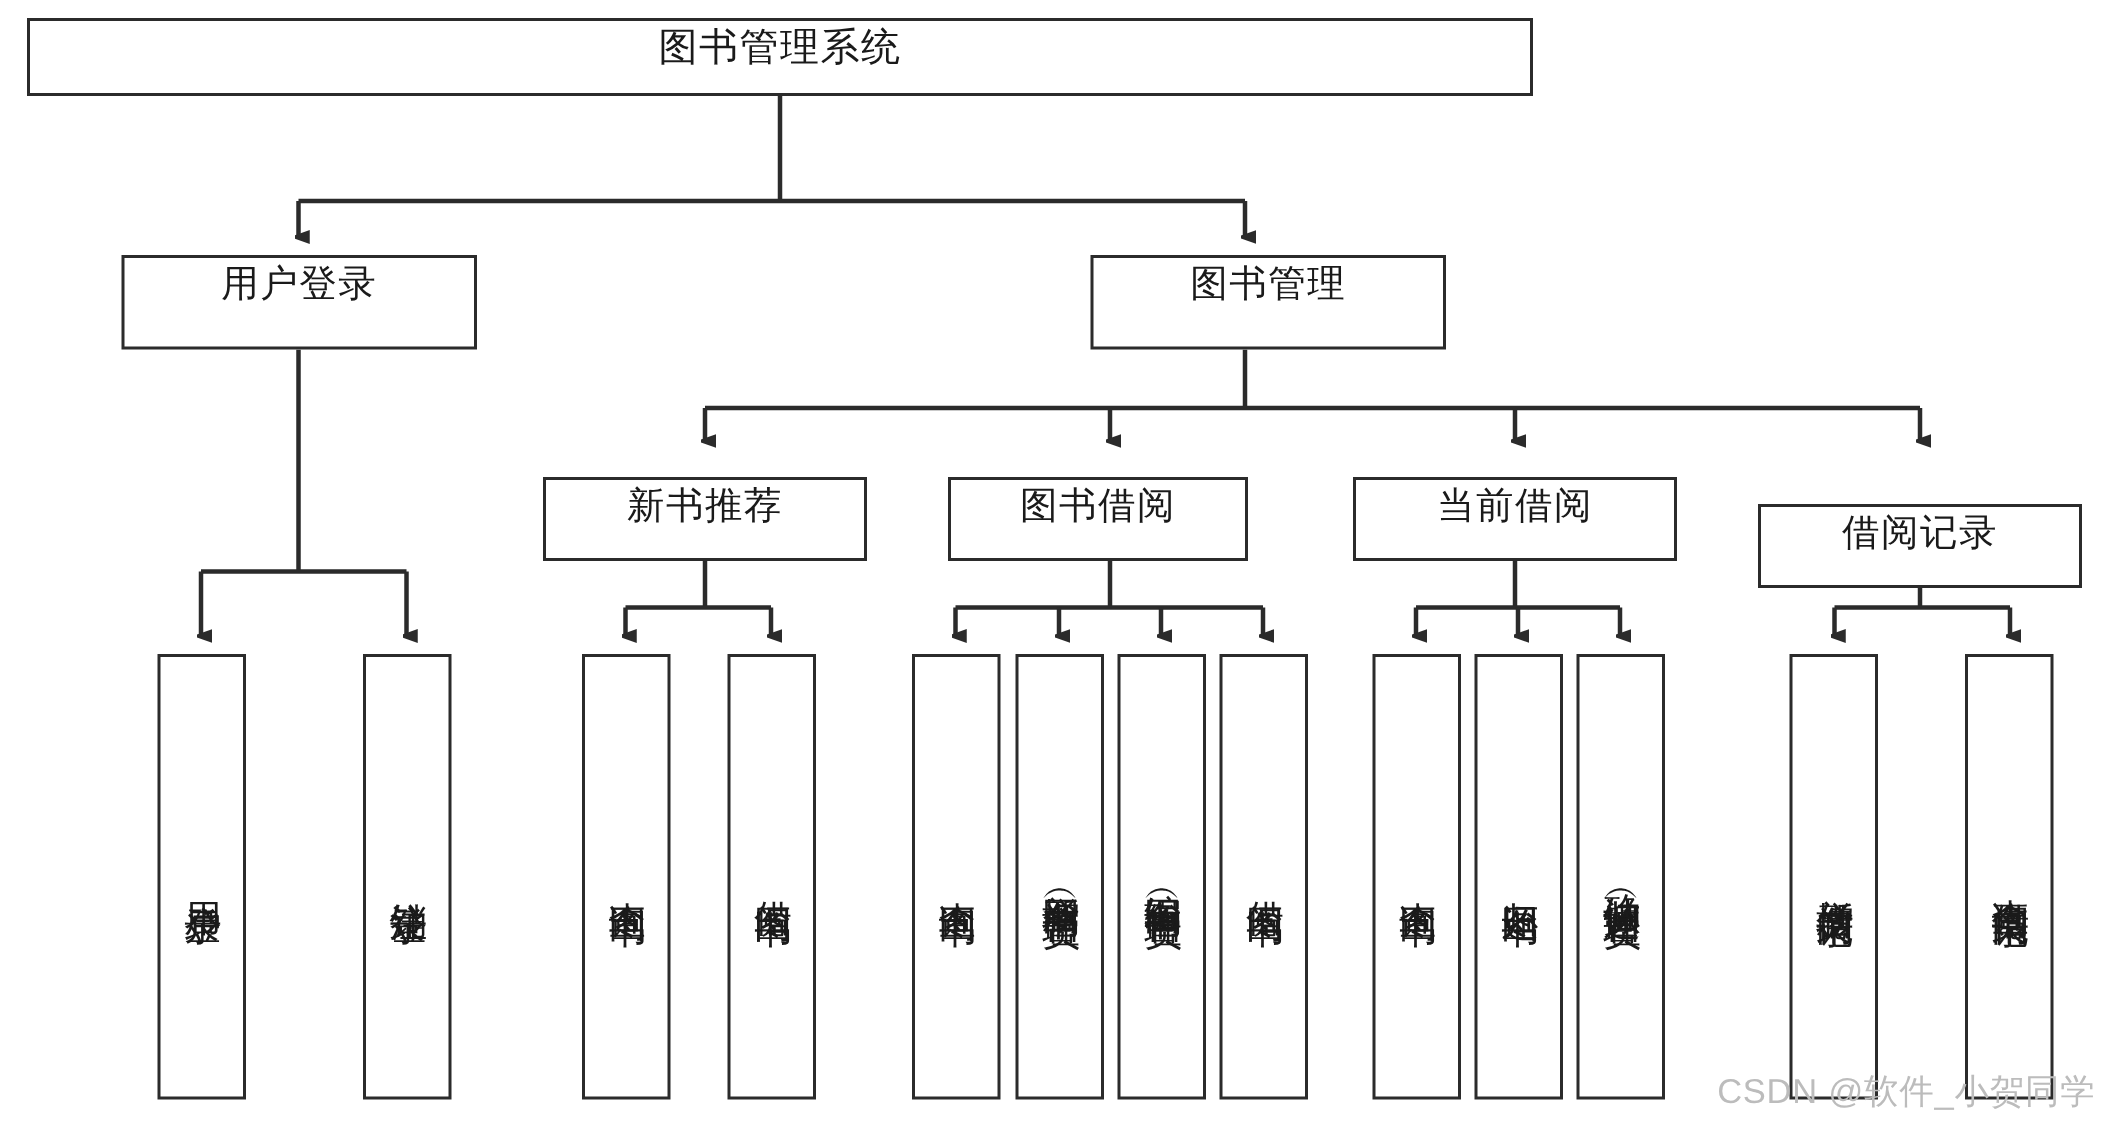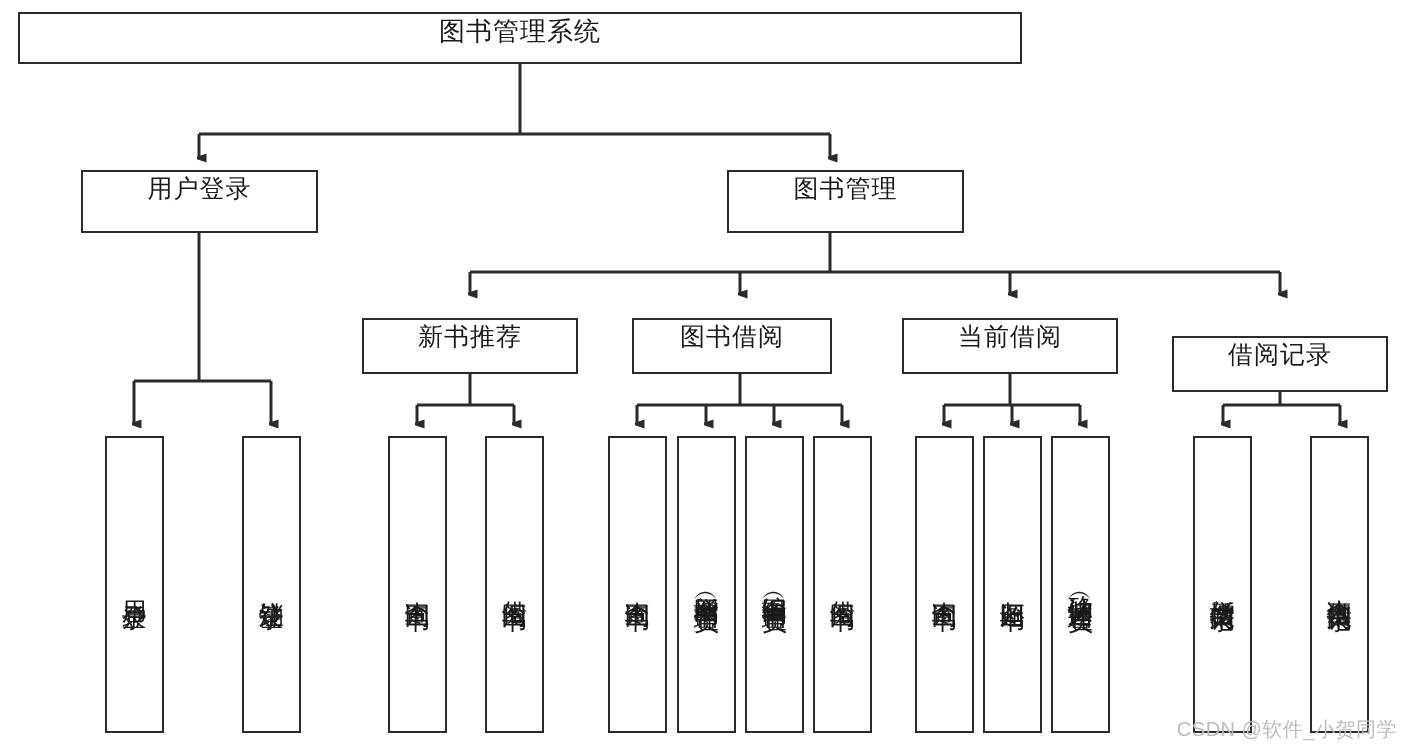--- a/index.html
+++ b/index.html
@@ -50,21 +50,21 @@
     font-size: 25px;
     line-height: 1.06;
     letter-spacing: 2px;
     white-space: nowrap;
     color: #1a1a1a;
   }
   .watermark {
     position: absolute;
     right: 8px;
     bottom: 4px;
-    font-size: 20px;
+    font-size: 23px;
     color: #bcbcbc;
     white-space: nowrap;
     letter-spacing: 0.5px;
   }
 </style>
 </head>
 <body>
 
 <div id="canvas">
 

